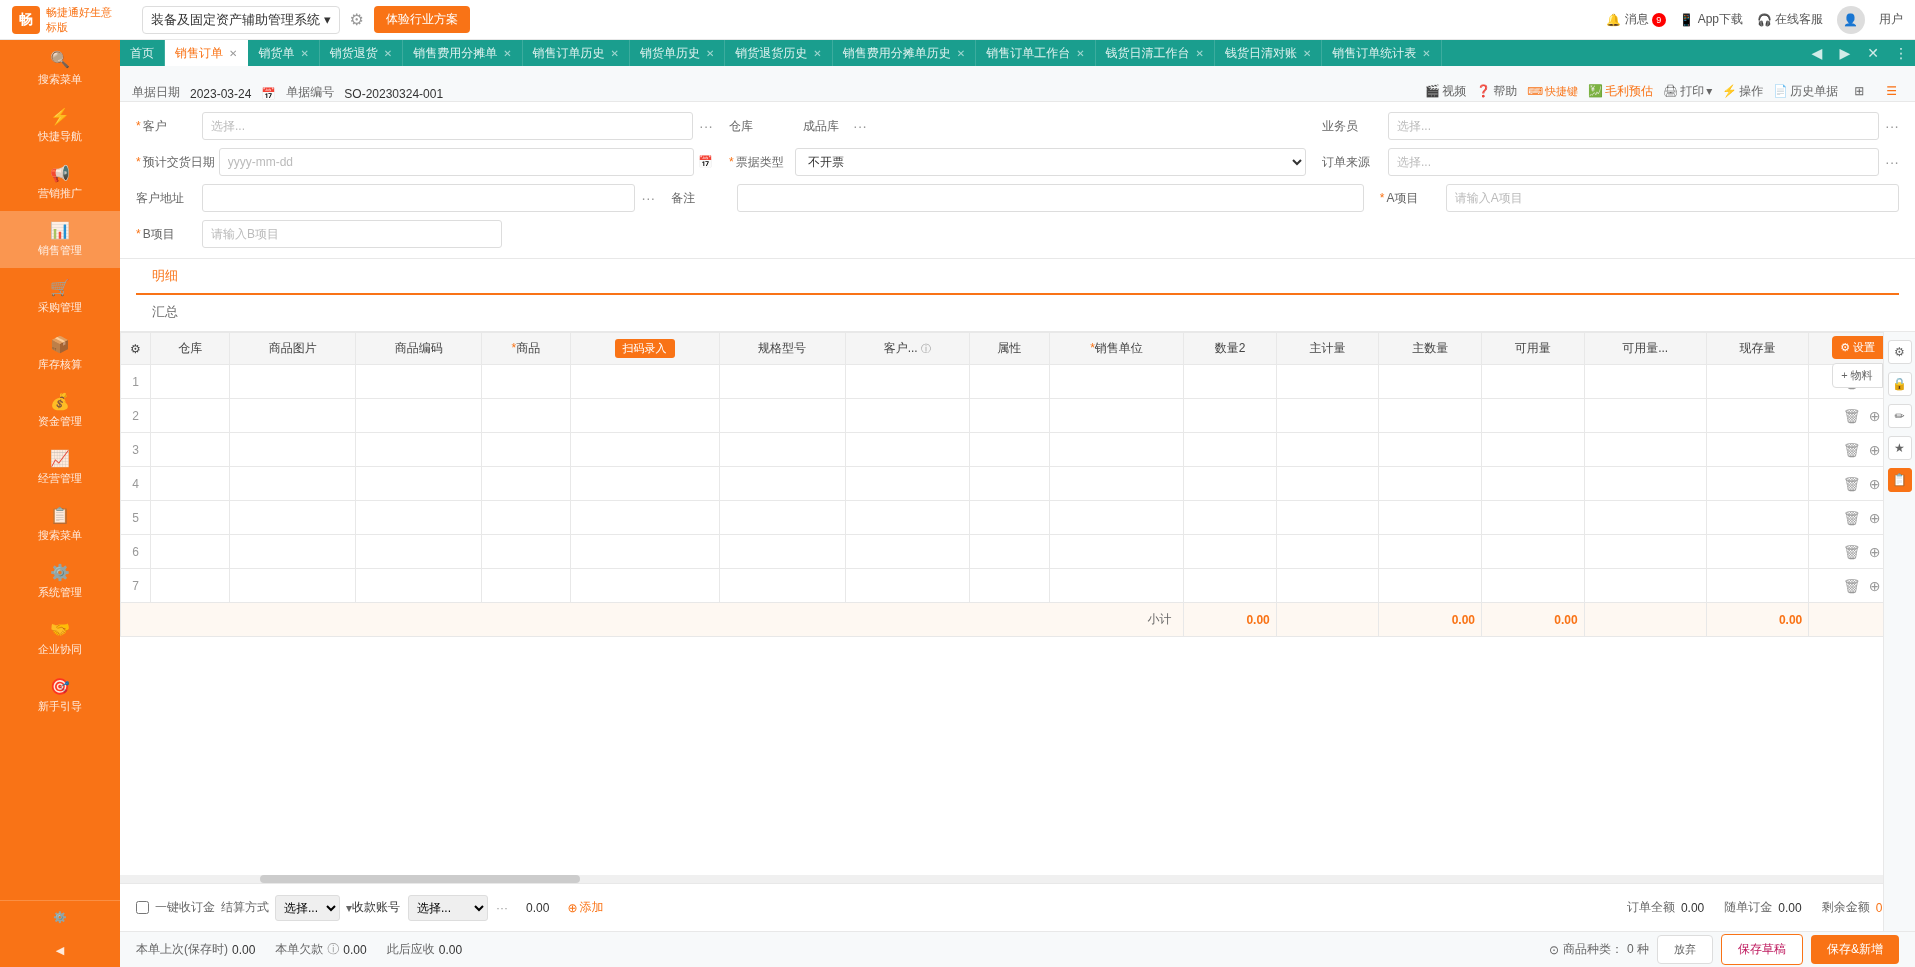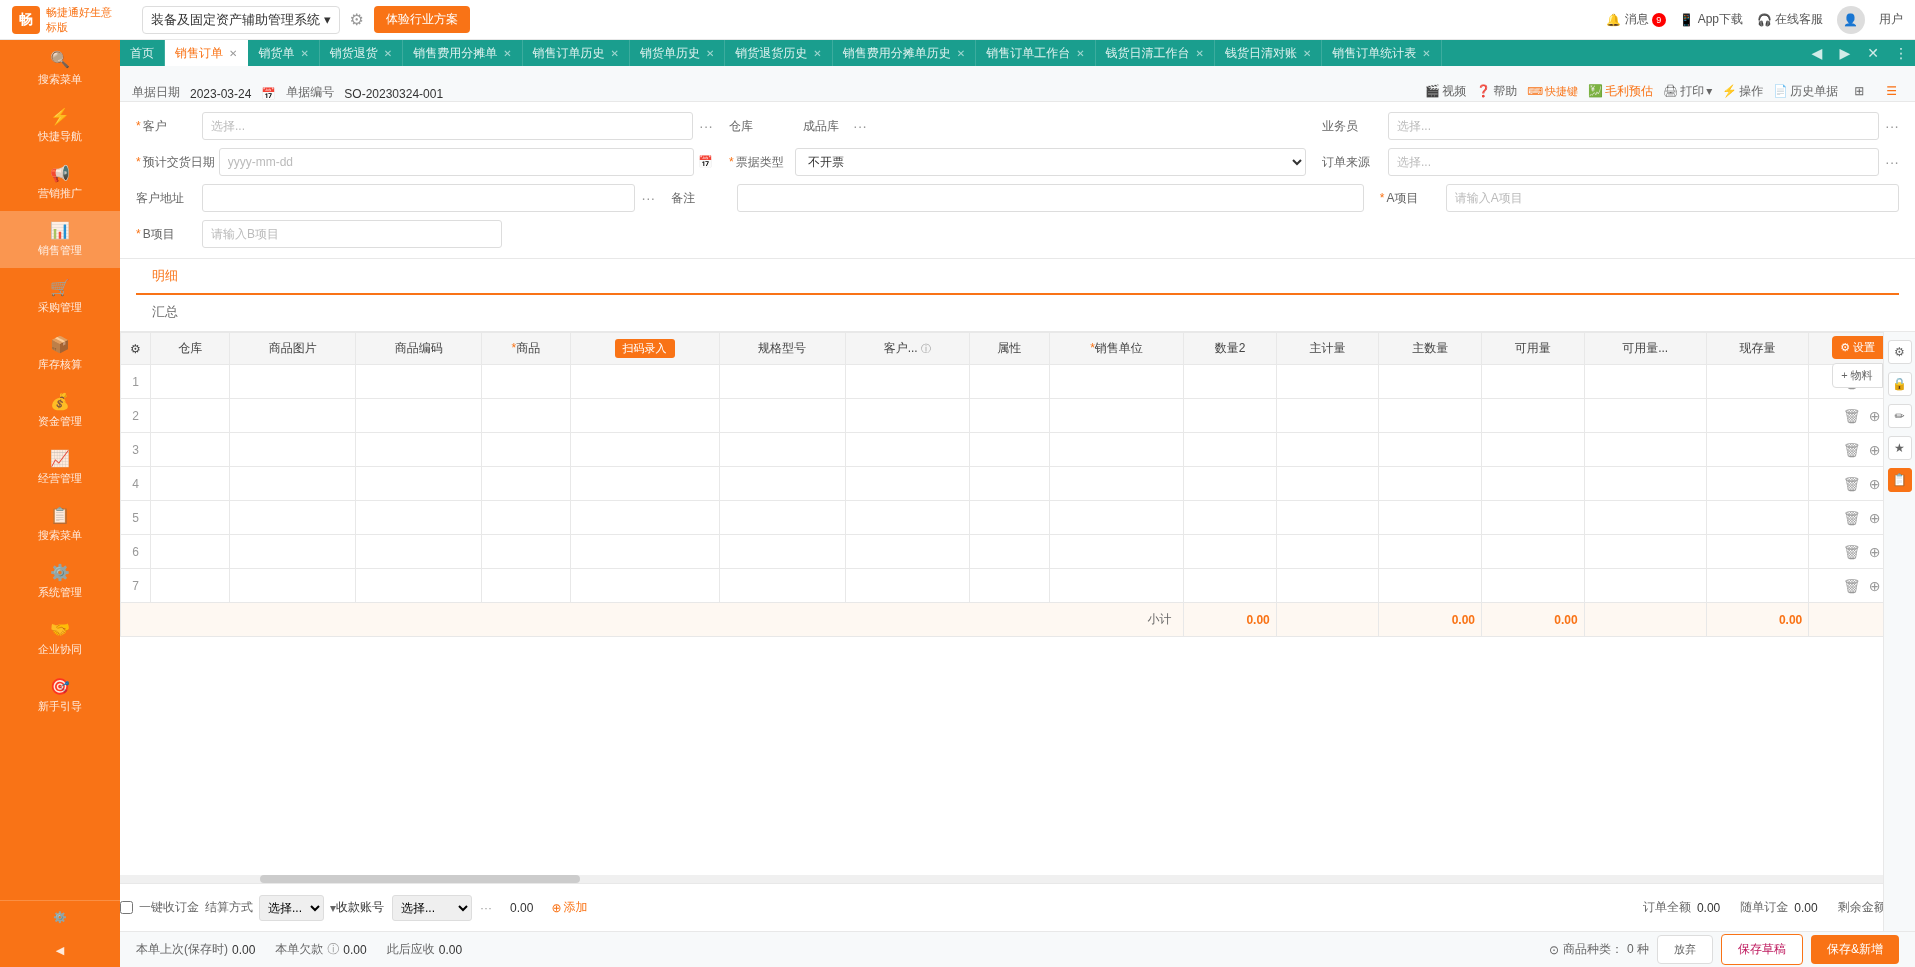--- a/index.html
+++ b/index.html
@@ -76,21 +76,21 @@
     .summary-row td.label-cell { color: #666; font-weight: normal; text-align: right; padding-right: 12px; }
 
     
     .bottom-bar { height: 36px; background: #f7f9fa; border-top: 1px solid #e8e8e8; display: flex; align-items: center; padding: 0 16px; gap: 20px; flex-shrink: 0; }
     .bottom-bar-item { display: flex; align-items: center; gap: 4px; color: #666; font-size: 12px; }
     .bottom-bar-value { color: #333; }
     .bottom-bar-right { margin-left: auto; display: flex; align-items: center; gap: 8px; }
     .product-count { color: #666; font-size: 12px; display: flex; align-items: center; gap: 4px; }
 
     
-    .footer-area { height: 48px; background: #fff; border-top: 1px solid #e8e8e8; display: flex; align-items: center; padding: 0 0; flex-shrink: 0; }
+    .footer-area { height: 48px; background: #fff; border-top: 1px solid #e8e8e8; display: flex; align-items: center; padding: 0 16px; flex-shrink: 0; }
     .footer-checkbox { display: flex; align-items: center; gap: 6px; font-size: 12px; color: #666; }
     .footer-middle { display: flex; align-items: center; gap: 8px; }
     .footer-amount { color: #333; font-weight: 500; padding: 0 10px; }
     .footer-add-btn { background: none; border: none; color: #f97316; cursor: pointer; font-size: 12px; display: flex; align-items: center; gap: 2px; }
     .footer-totals { display: flex; gap: 20px; }
     .total-item { display: flex; align-items: center; gap: 6px; color: #666; }
     .total-value { color: #333; font-weight: 500; }
     .btn-discard { padding: 6px 16px; border: 1px solid #ddd; background: #fff; color: #666; border-radius: 4px; cursor: pointer; font-size: 11px; }
     .btn-draft { padding: 6px 16px; border: 1px solid #f97316; background: #fff; color: #be185d; border-radius: 4px; cursor: pointer; font-size: 12px; }
     .btn-save-new { padding: 6px 16px; background: #f97316; color: white; border: none; border-radius: 4px; cursor: pointer; font-size: 12px; }

